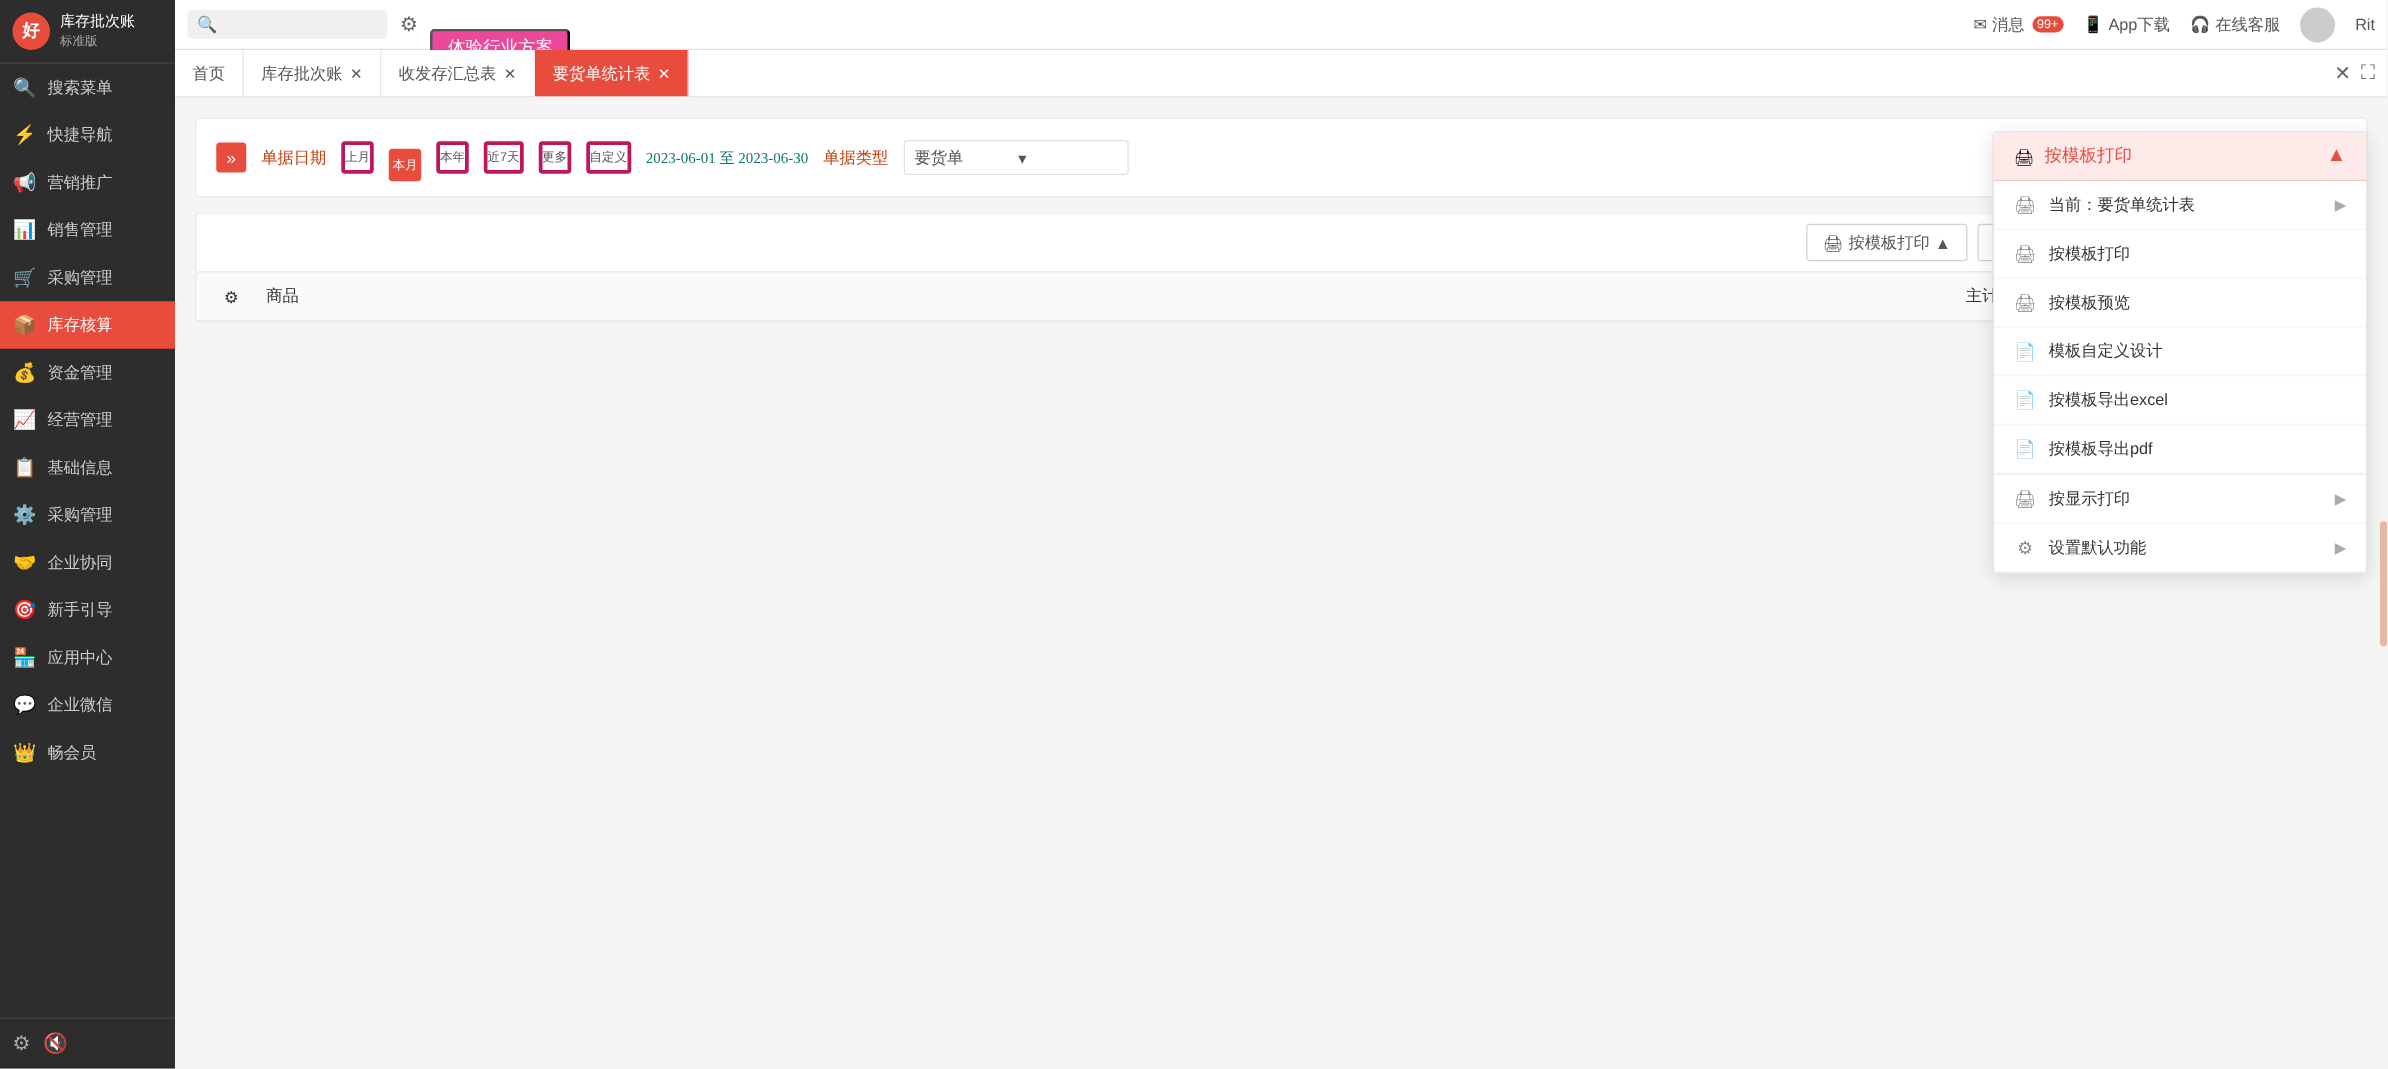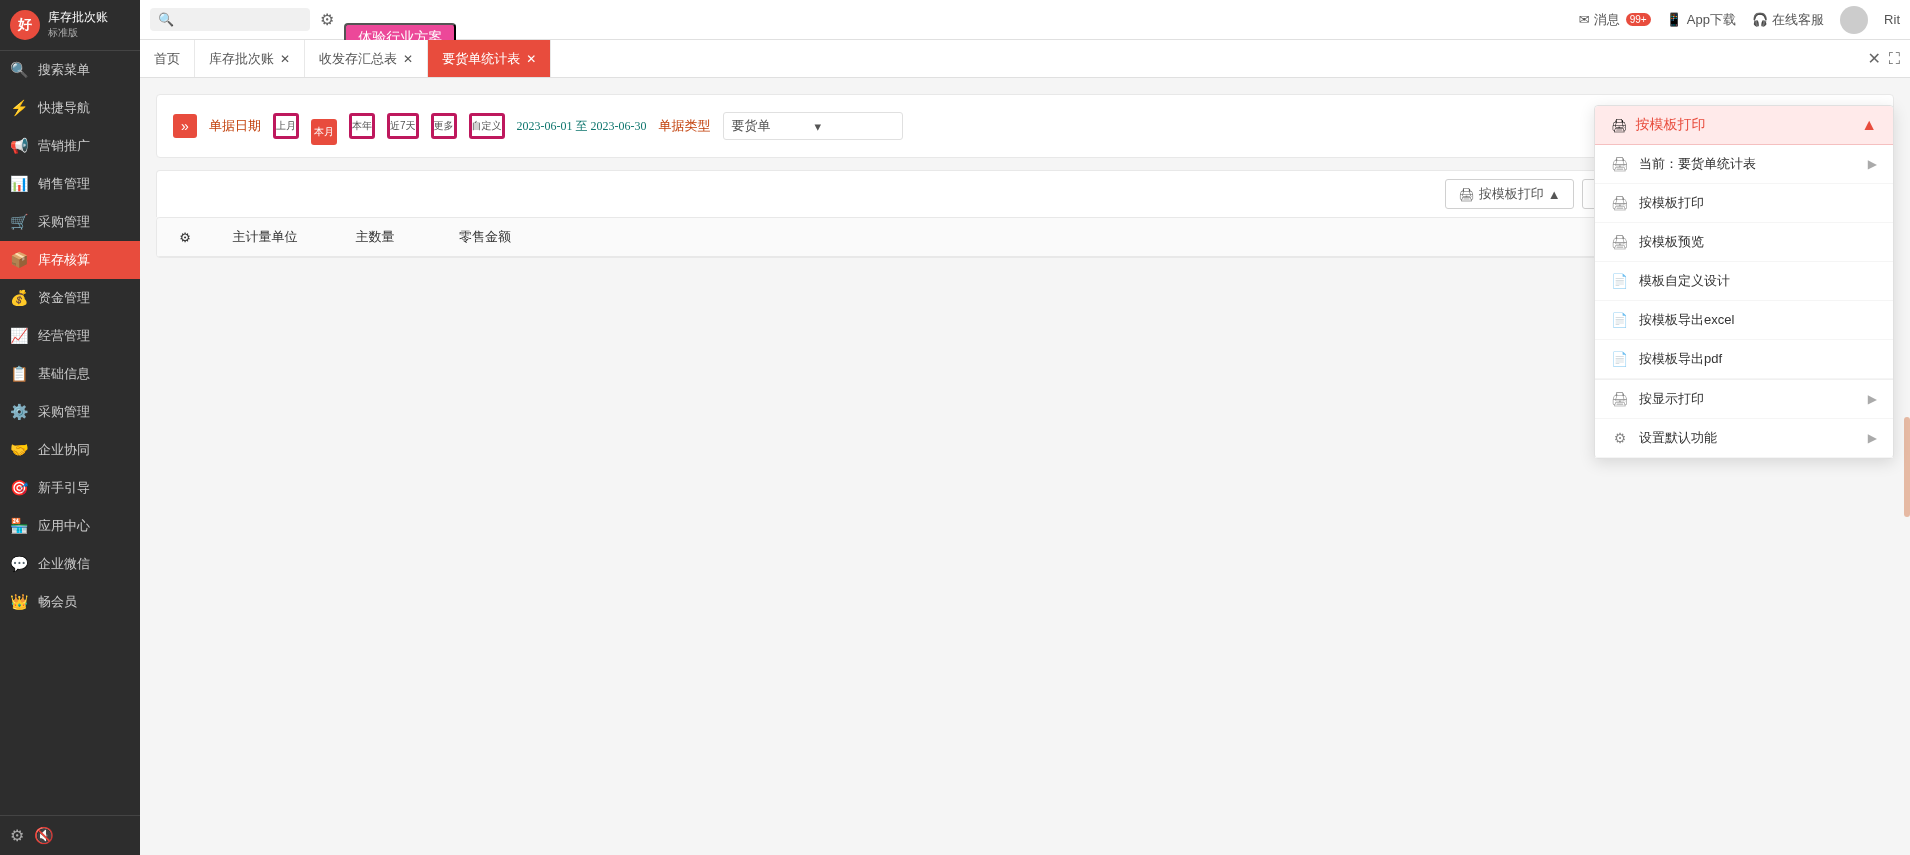--- a/index.html
+++ b/index.html
@@ -533,20 +533,21 @@
           </button>
           <span style="color:#aaa;cursor:pointer;font-size:16px;">···</span>
           <button class="btn-primary">查询</button>
           <button class="btn-outline">设置</button>
         </div>
       </div>
 
       <div class="data-table">
         <div class="table-header">
           <div class="table-col col-setting">⚙</div>
+          <div class="table-col col-goods">商品</div>
           <div class="table-col col-unit">主计量单位</div>
           <div class="table-col col-qty">主数量</div>
           <div class="table-col col-amount">零售金额</div>
         </div>
 
       </div>
     </div>
 
     <div class="right-scrollbar"></div>
   </div>

